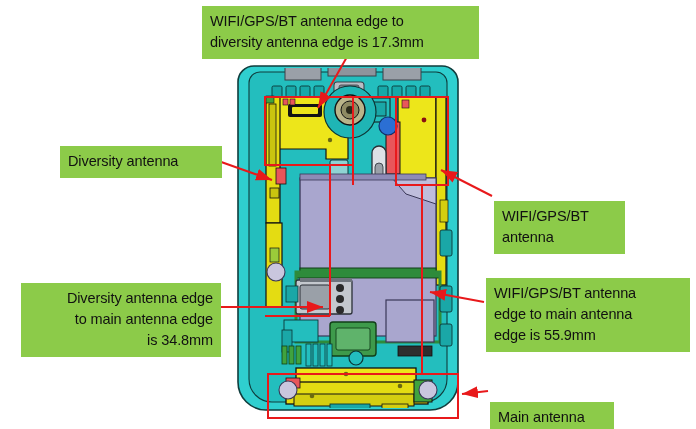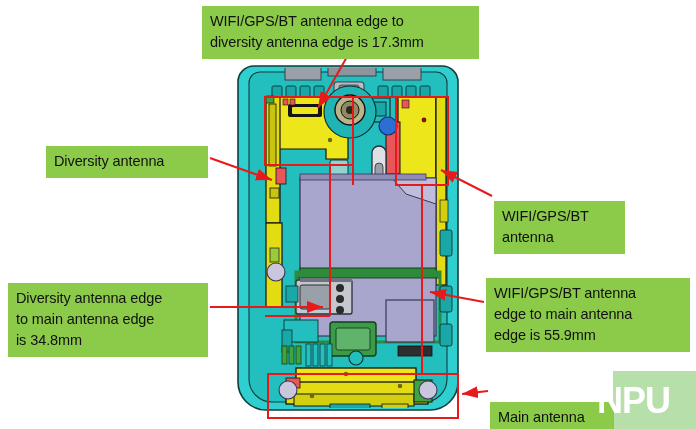--- a/index.html
+++ b/index.html
@@ -6,23 +6,23 @@
   body{width:696px;height:429px;position:relative;overflow:hidden;
        font-family:"Liberation Sans",sans-serif;}
 
   #stage{position:absolute;left:0;top:0;width:696px;height:429px;background:#ffffff;}
 
   
   .callout{position:absolute;background:#8CCB49;color:#111111;
            font-size:14.5px;line-height:1.45;padding:5px 8px 6px 8px;
            box-sizing:border-box;white-space:pre-line;letter-spacing:-0.1px;}
   #co-top      {left:202px;top:6px;   width:277px;}
-  #co-div      {left:46px; top:146px; width:162px;}
+  #co-div      {left:60px; top:146px; width:162px;}
   #co-wifi     {left:494px;top:164px; width:131px;margin-top:37px;}
-  #co-divmain  {left:8px;  top:283px; width:200px;}
+  #co-divmain  {left:21px;  top:283px; width:200px;text-align:right;}
   #co-wifimain {left:486px;top:278px; width:204px;}
   #co-main     {left:490px;top:374px; width:124px;margin-top:28px;}
 
   
   #art{position:absolute;left:0;top:0;width:696px;height:429px;}
 
   
   #npu{position:absolute;left:613px;top:371px;width:83px;height:58px;
        background:rgba(124,196,98,0.55);}
   #npu span{position:absolute;left:-16px;top:9px;width:112px;
@@ -216,17 +216,14 @@
   <div class="callout" id="co-divmain">Diversity antenna edge
 to main antenna edge
 is 34.8mm</div>
 
   <div class="callout" id="co-wifimain">WIFI/GPS/BT antenna
 edge to main antenna
 edge is 55.9mm</div>
 
   <div class="callout" id="co-main">Main antenna</div>
 
-  <div id="npu">
-    <span>NPU</span>
-  </div>
 
 </div>
 
 </body></html>

